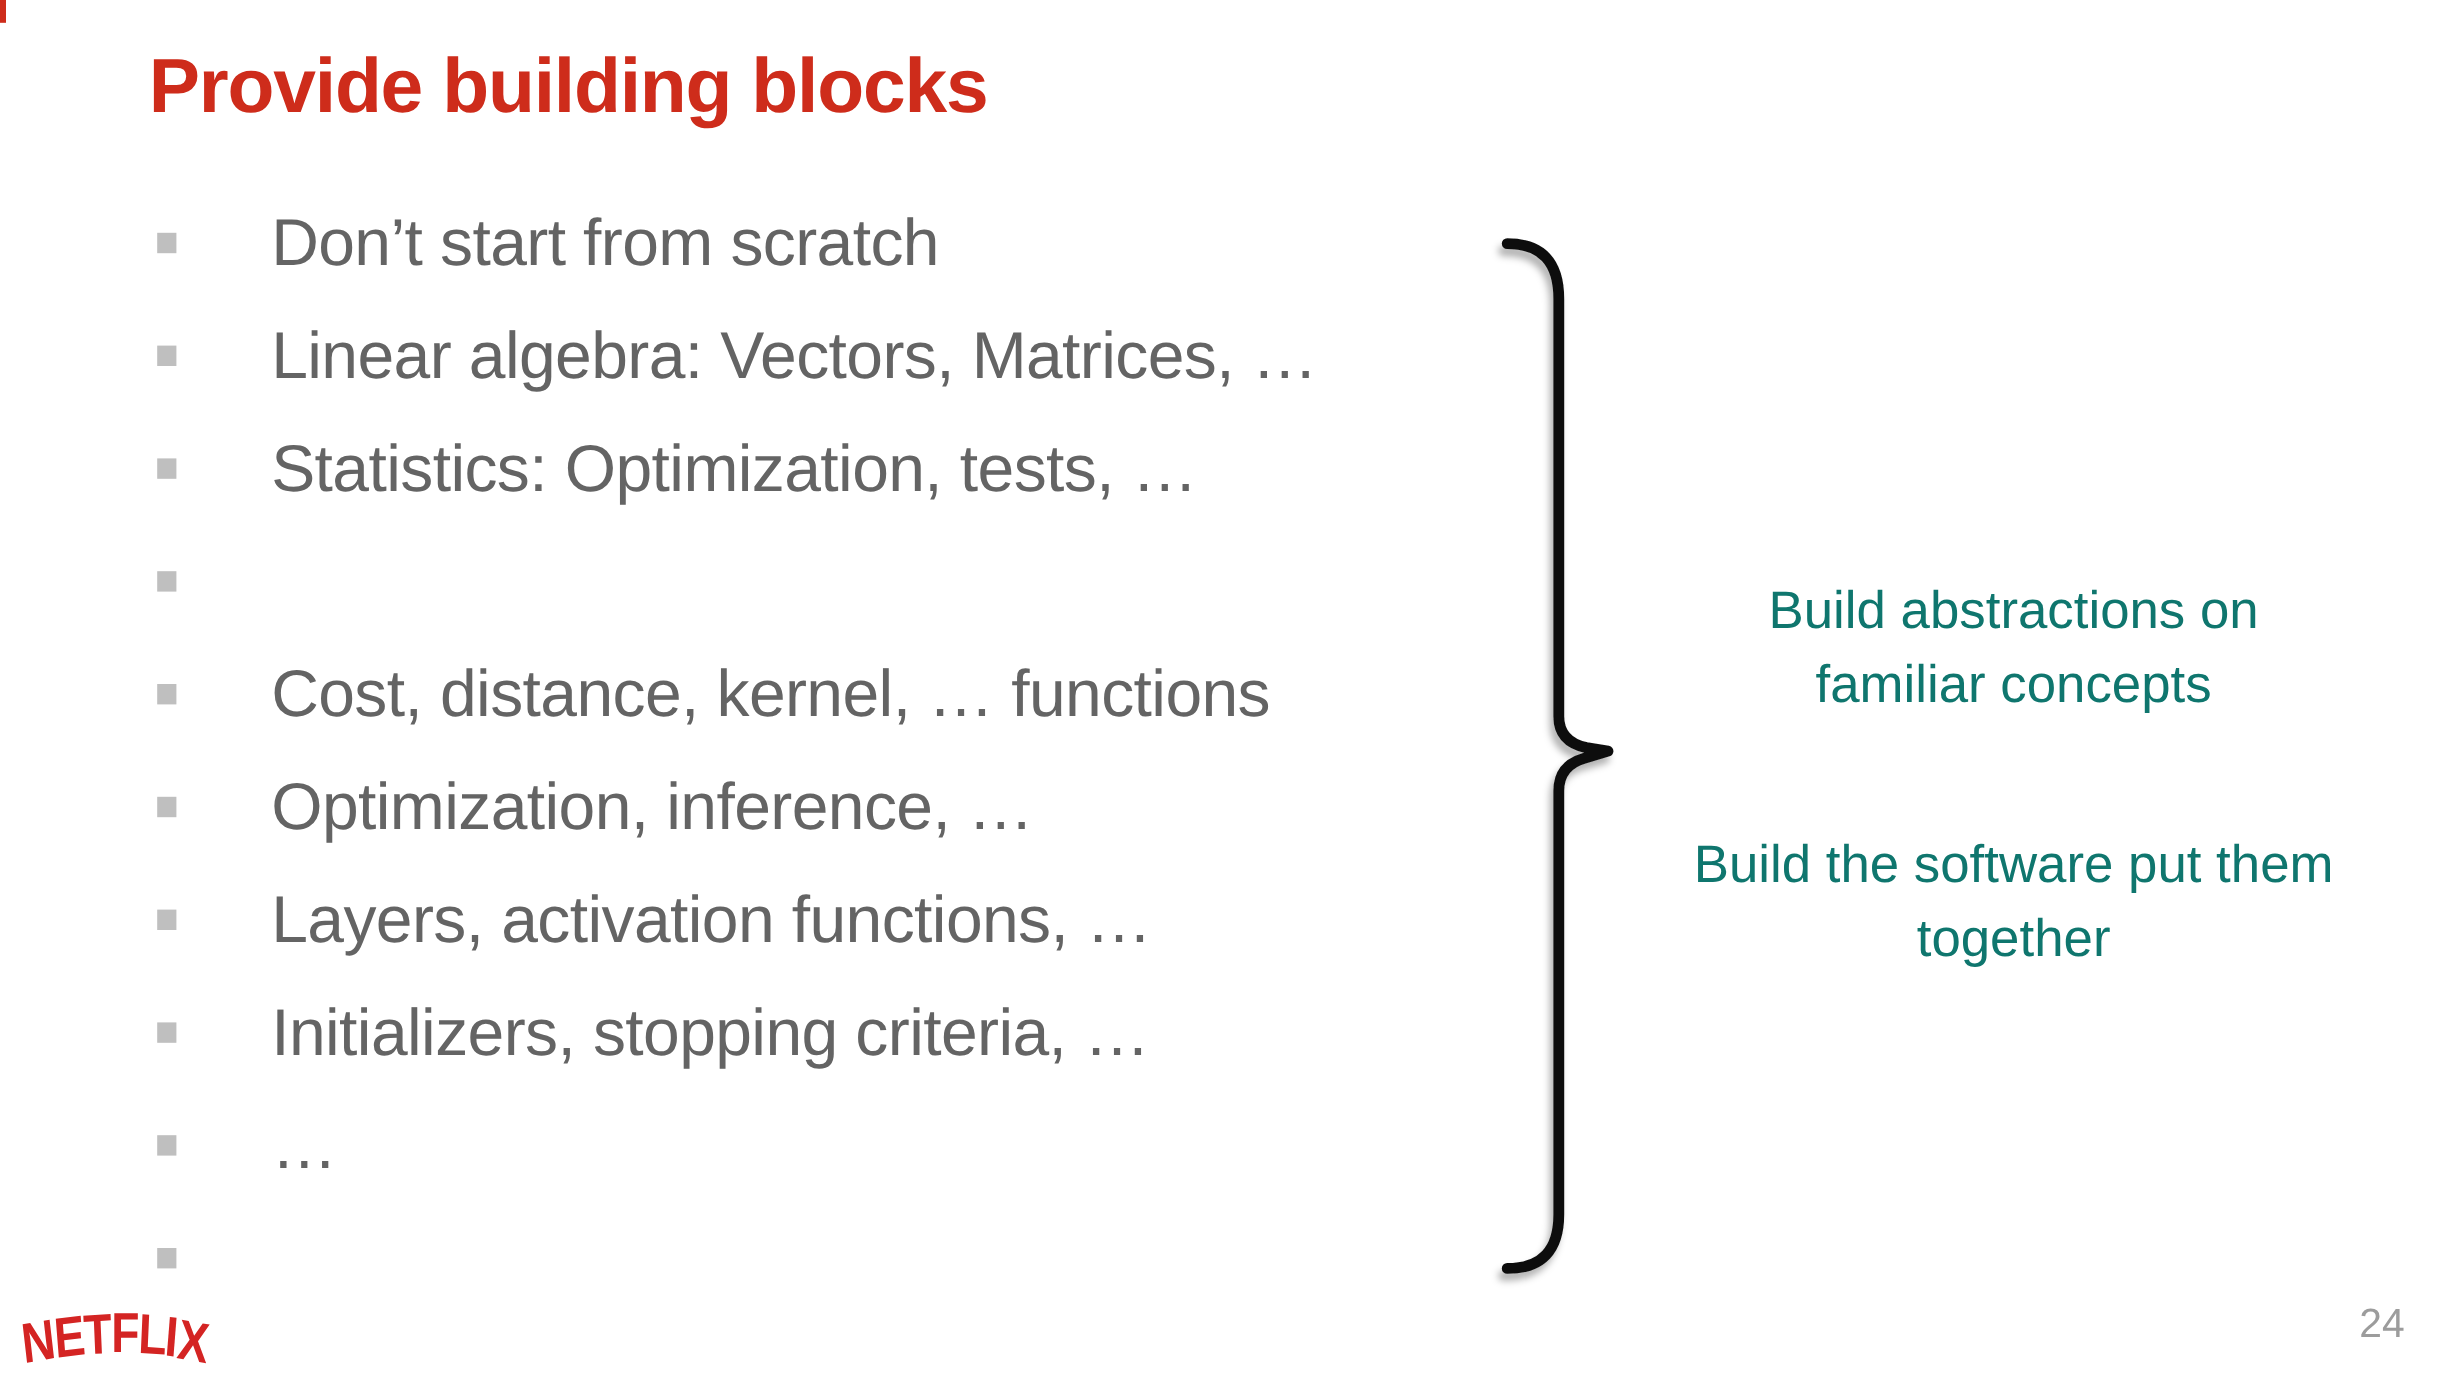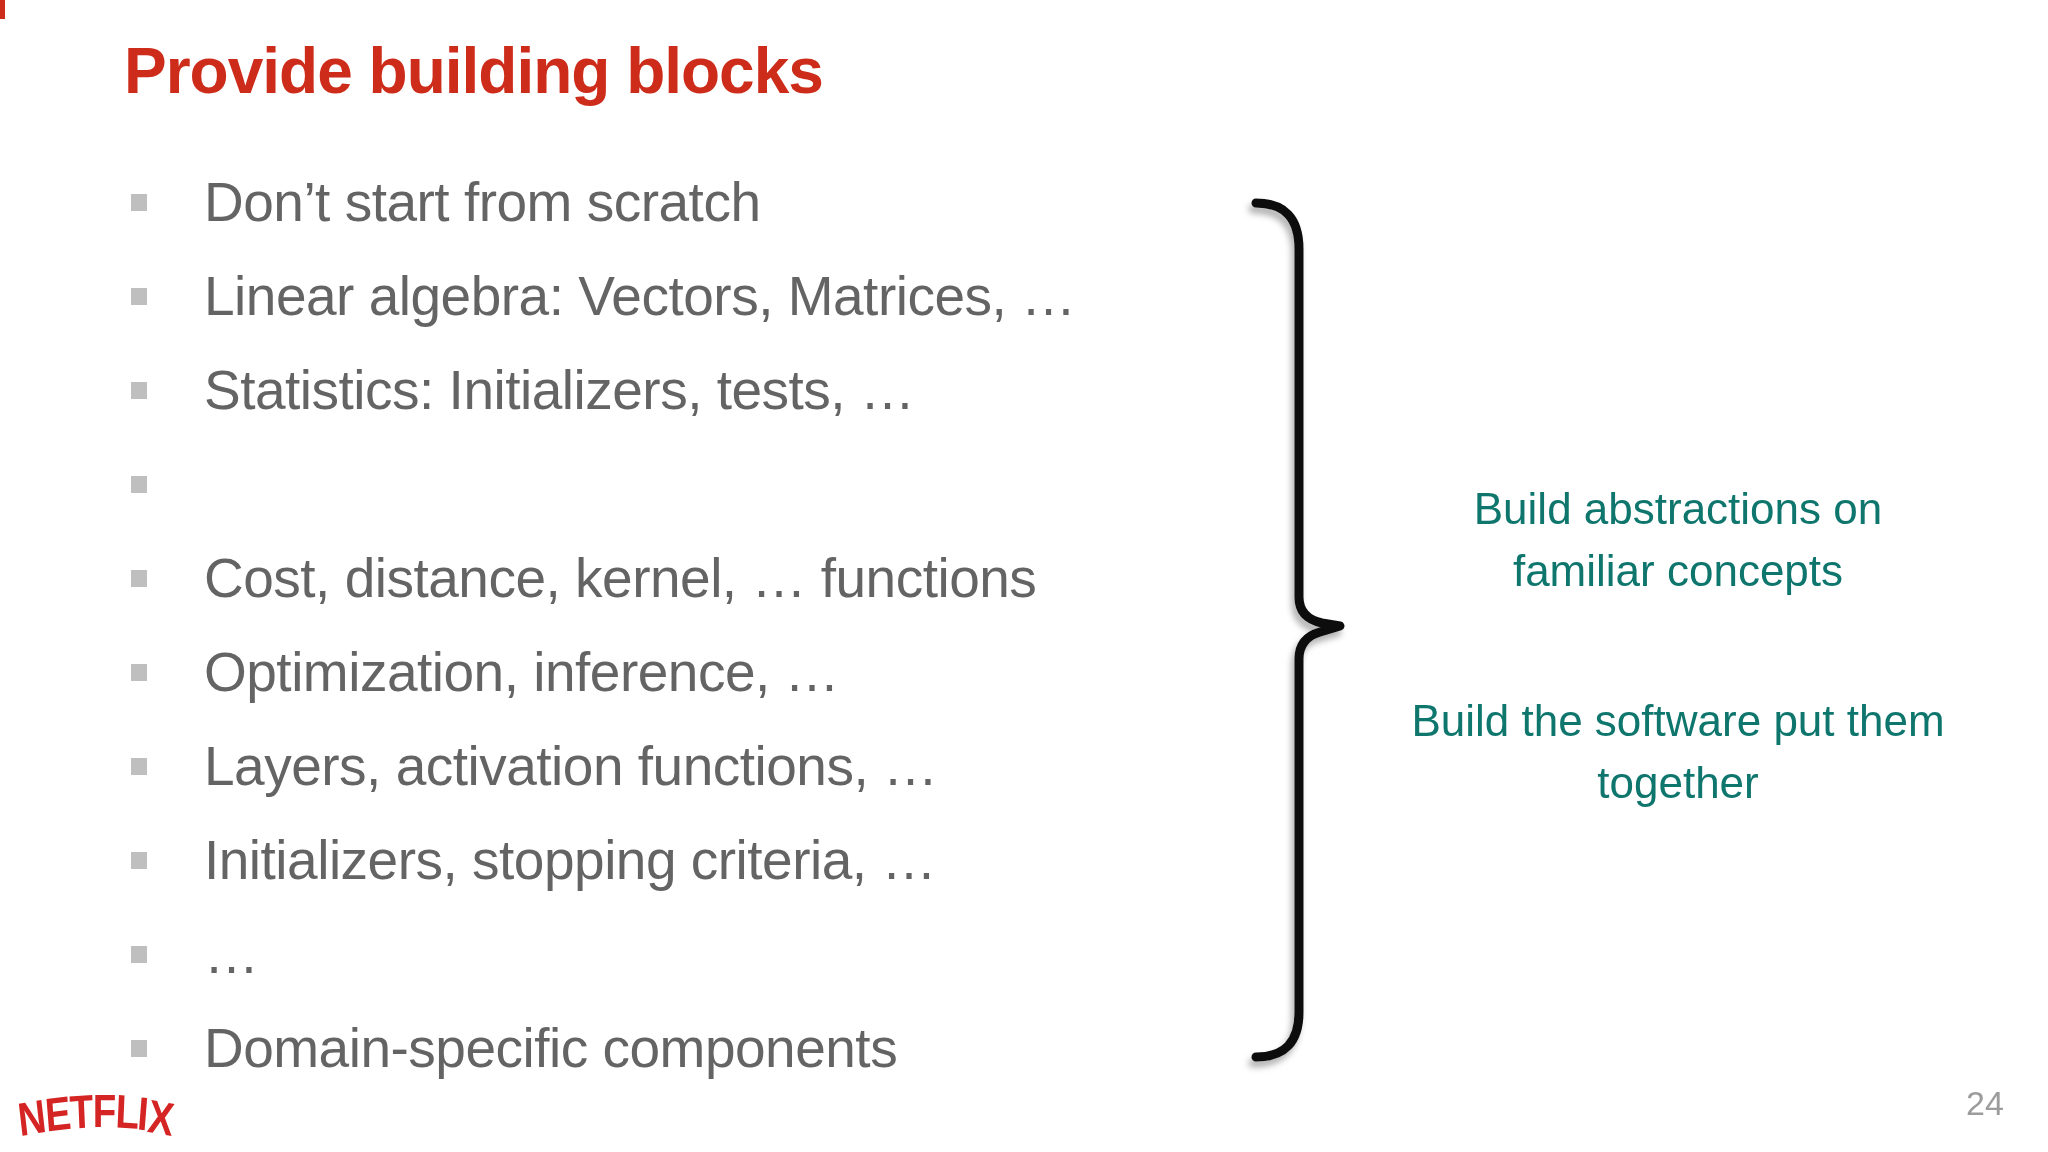--- a/index.html
+++ b/index.html
@@ -18,21 +18,21 @@
     position:absolute;left:124px;top:34px;
     font-size:64px;font-weight:bold;letter-spacing:-1px;
     color:#ce2c1b;
     white-space:nowrap;
   }
   #bullet-list{
     position:absolute;left:131px;top:155px;width:1150px;
   }
   .bullet-row{
     height:94px;
-    display:flex;align-items:center;
+    display:flex;align-items:center;gap:22px;
   }
   .bullet-square{
     width:16px;height:17px;flex:0 0 16px;
     background:#bfbfbf;
     margin-right:57px;
   }
   .bullet-label{
     font-size:55px;color:#646464;
     white-space:nowrap;letter-spacing:-0.5px;
   }
@@ -75,21 +75,21 @@
       <span class="bullet-label">Don’t start from scratch</span>
     </div>
 
     <div class="bullet-row">
       <span class="bullet-square"></span>
       <span class="bullet-label">Linear algebra: Vectors, Matrices, …</span>
     </div>
 
     <div class="bullet-row">
       <span class="bullet-square"></span>
-      <span class="bullet-label">Statistics: Initializers, tests, …</span>
+      <span class="bullet-label">Statistics: Optimization, tests, …</span>
     </div>
 
     <div class="bullet-row">
       <span class="bullet-square"></span>
     </div>
 
     <div class="bullet-row">
       <span class="bullet-square"></span>
       <span class="bullet-label">Cost, distance, kernel, … functions</span>
     </div>
@@ -109,21 +109,20 @@
       <span class="bullet-label">Initializers, stopping criteria, …</span>
     </div>
 
     <div class="bullet-row">
       <span class="bullet-square"></span>
       <span class="bullet-label">…</span>
     </div>
 
     <div class="bullet-row">
       <span class="bullet-square"></span>
-      <span class="bullet-label">Domain-specific components</span>
     </div>
   </div>
 
   <svg id="brace-svg" viewBox="0 0 2048 1152" xmlns="http://www.w3.org/2000/svg">
     <defs>
       <filter id="brace-shadow" x="-20%" y="-5%" width="140%" height="115%">
         <feDropShadow dx="-3" dy="6" stdDeviation="3" flood-color="#000000" flood-opacity="0.3"></feDropShadow>
       </filter>
     </defs>
     <path d="M 1256 203

